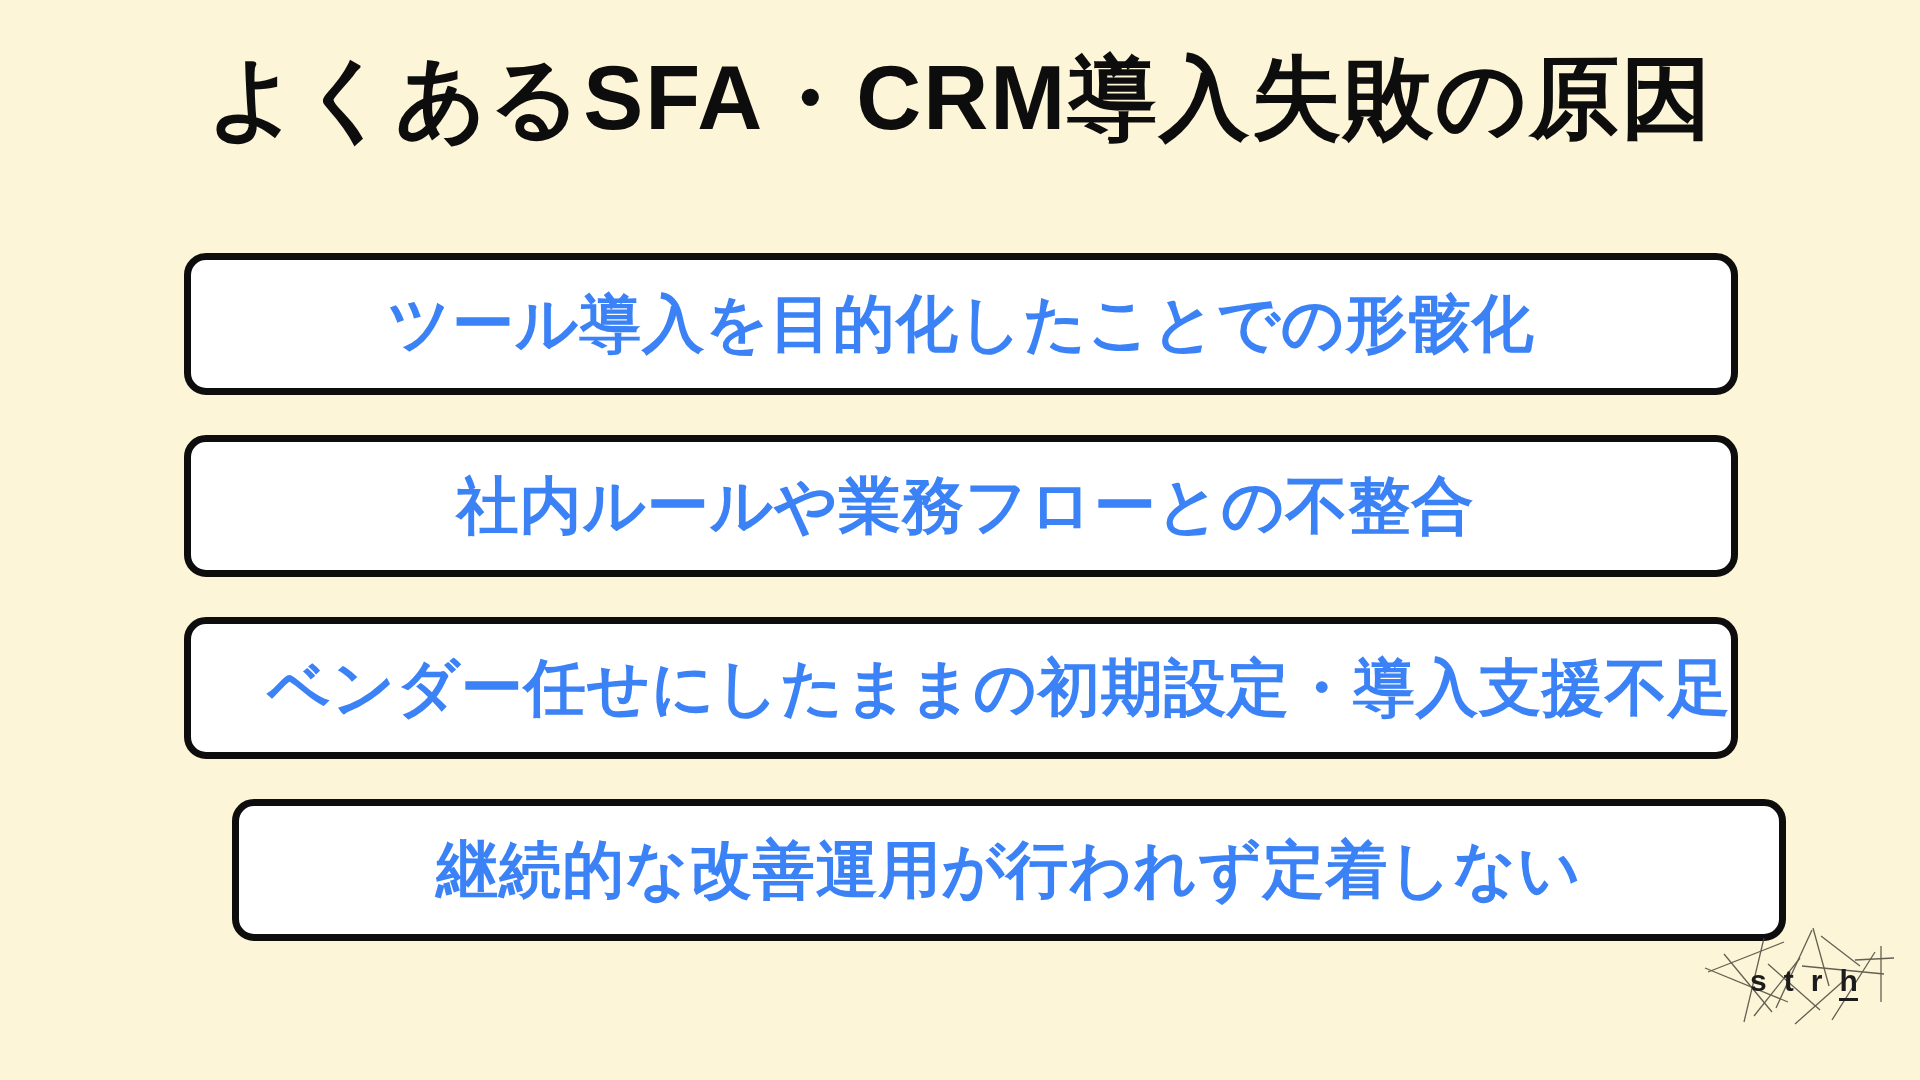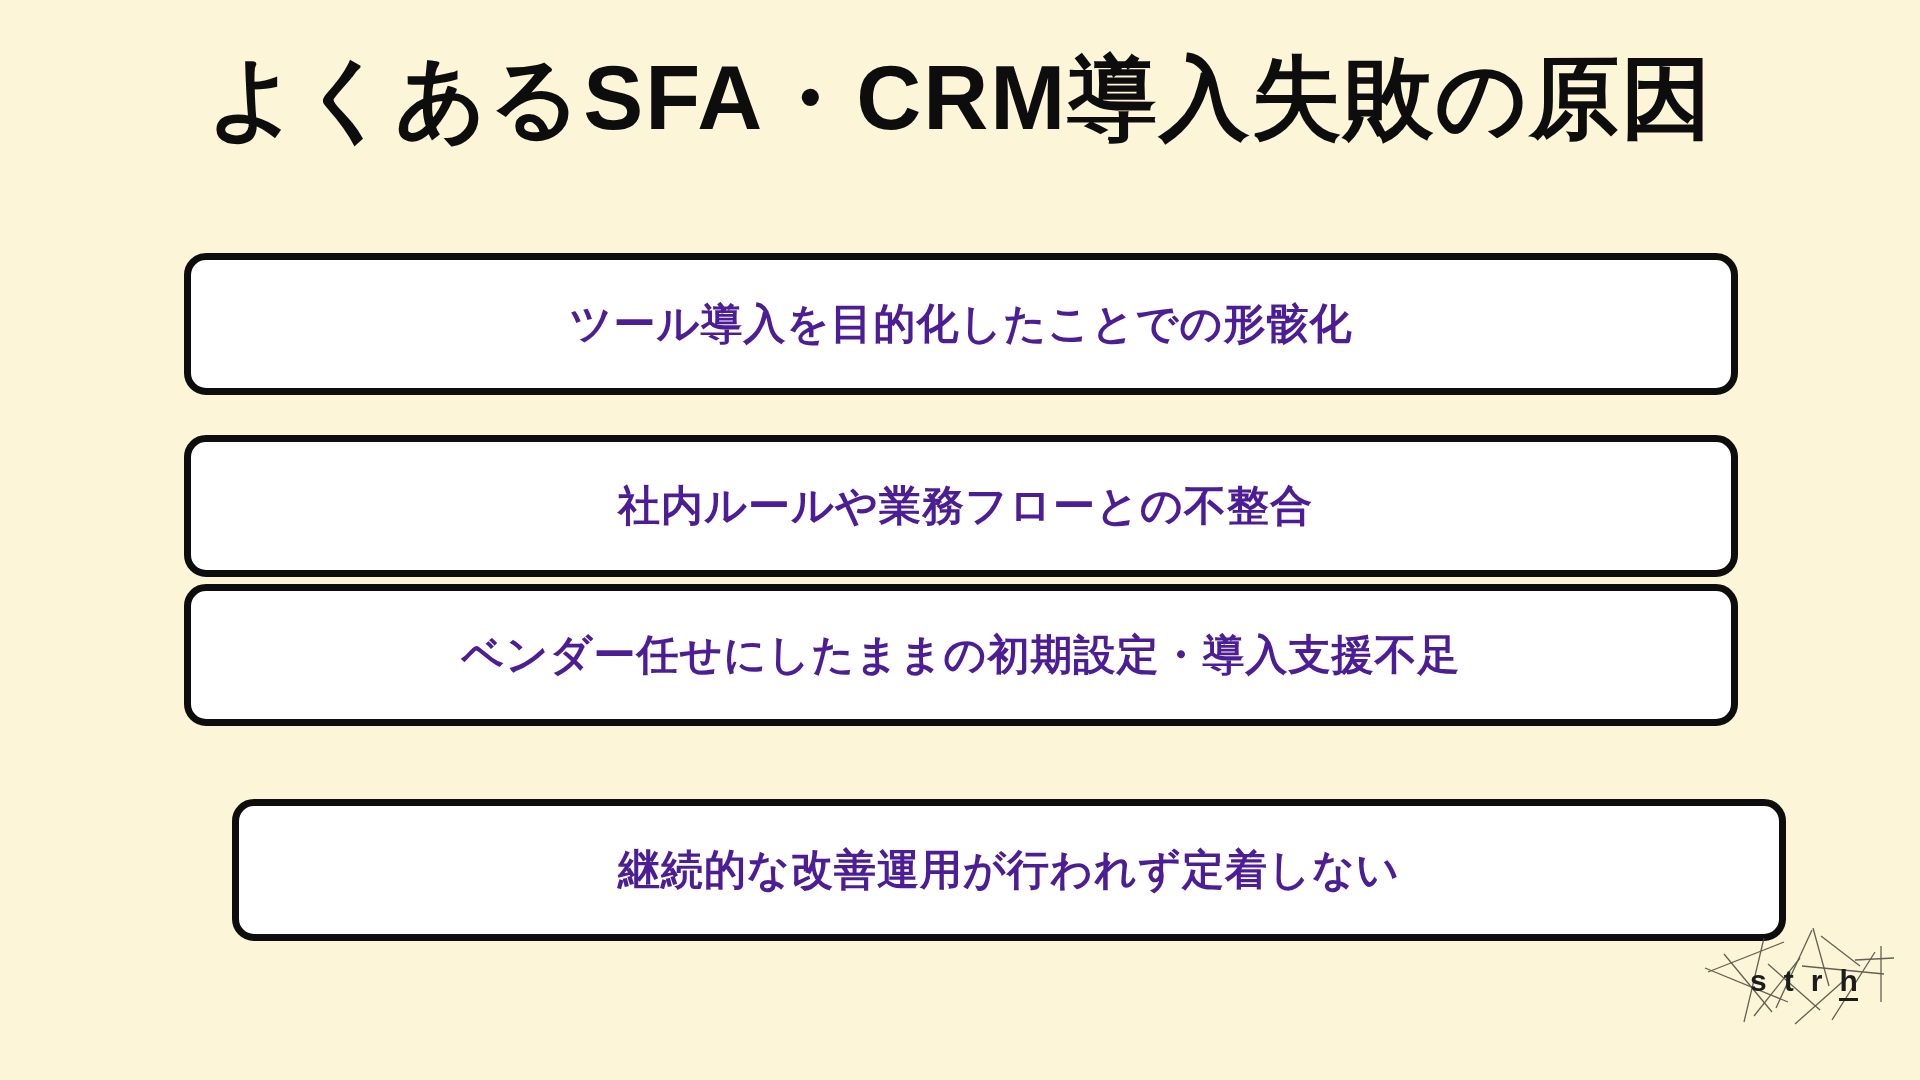--- a/index.html
+++ b/index.html
@@ -33,29 +33,29 @@
     height: 142px;
     box-sizing: border-box;
     background: #ffffff;
     border: 7px solid #0d0d0d;
     border-radius: 22px;
     display: flex;
     align-items: center;
     justify-content: center;
   }
   .cause-box .cause-label {
-    font-size: 42px;
+    font-size: 62px;
     font-weight: bold;
-    color: #4c1d95;
+    color: #3b82f6;
     white-space: nowrap;
     letter-spacing: 1px;
   }
   .box-1 { top: 253px; }
   .box-2 { top: 435px; padding-left: 9px; }
-  .box-3 { top: 584px; }
+  .box-3 { top: 617px; justify-content: flex-end; }
   .box-4 { top: 799px; margin-left: 48px; }
   .logo {
     position: absolute;
     right: 18px;
     bottom: 8px;
     width: 230px;
     height: 112px;
   }
   .logo svg {
     position: absolute;

